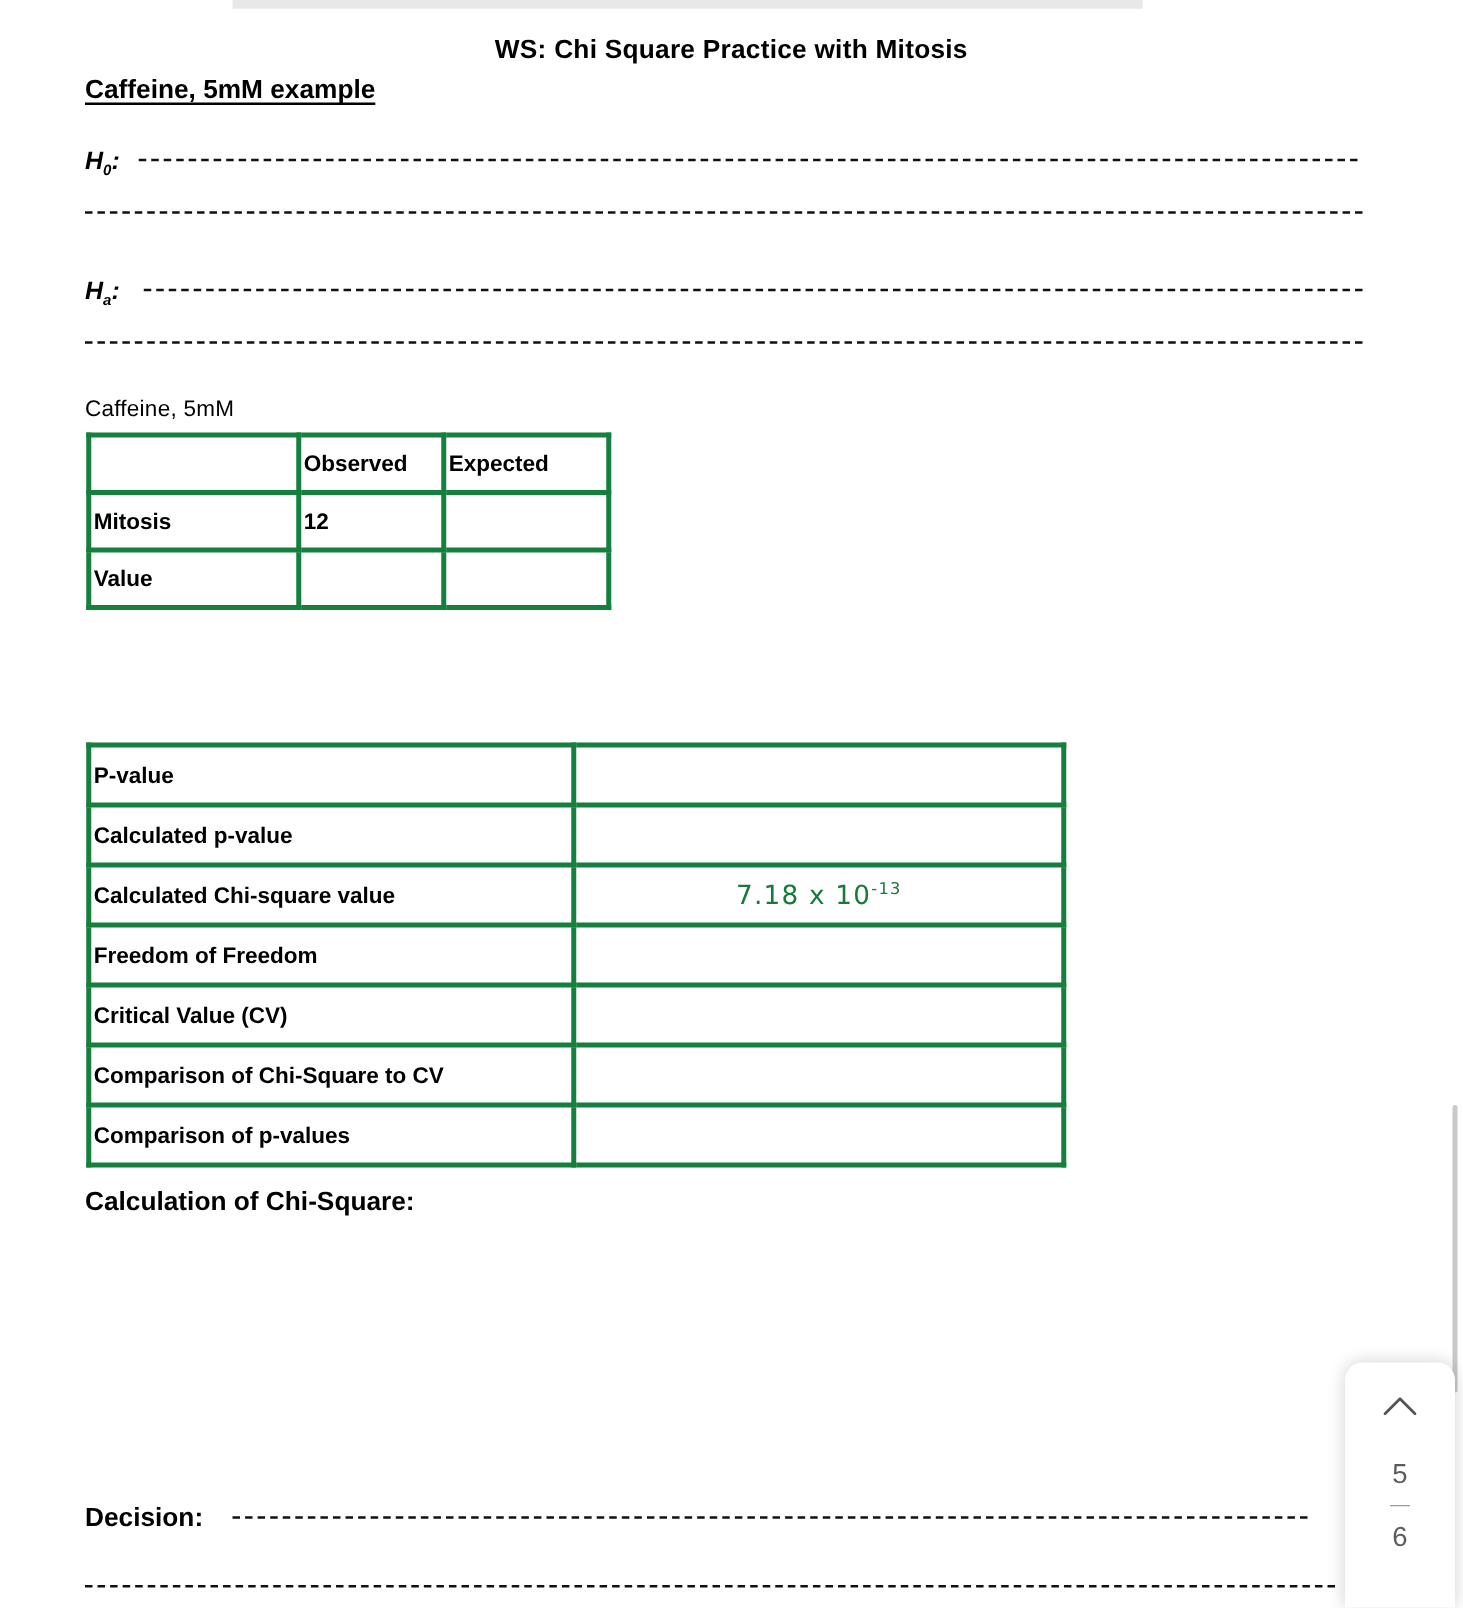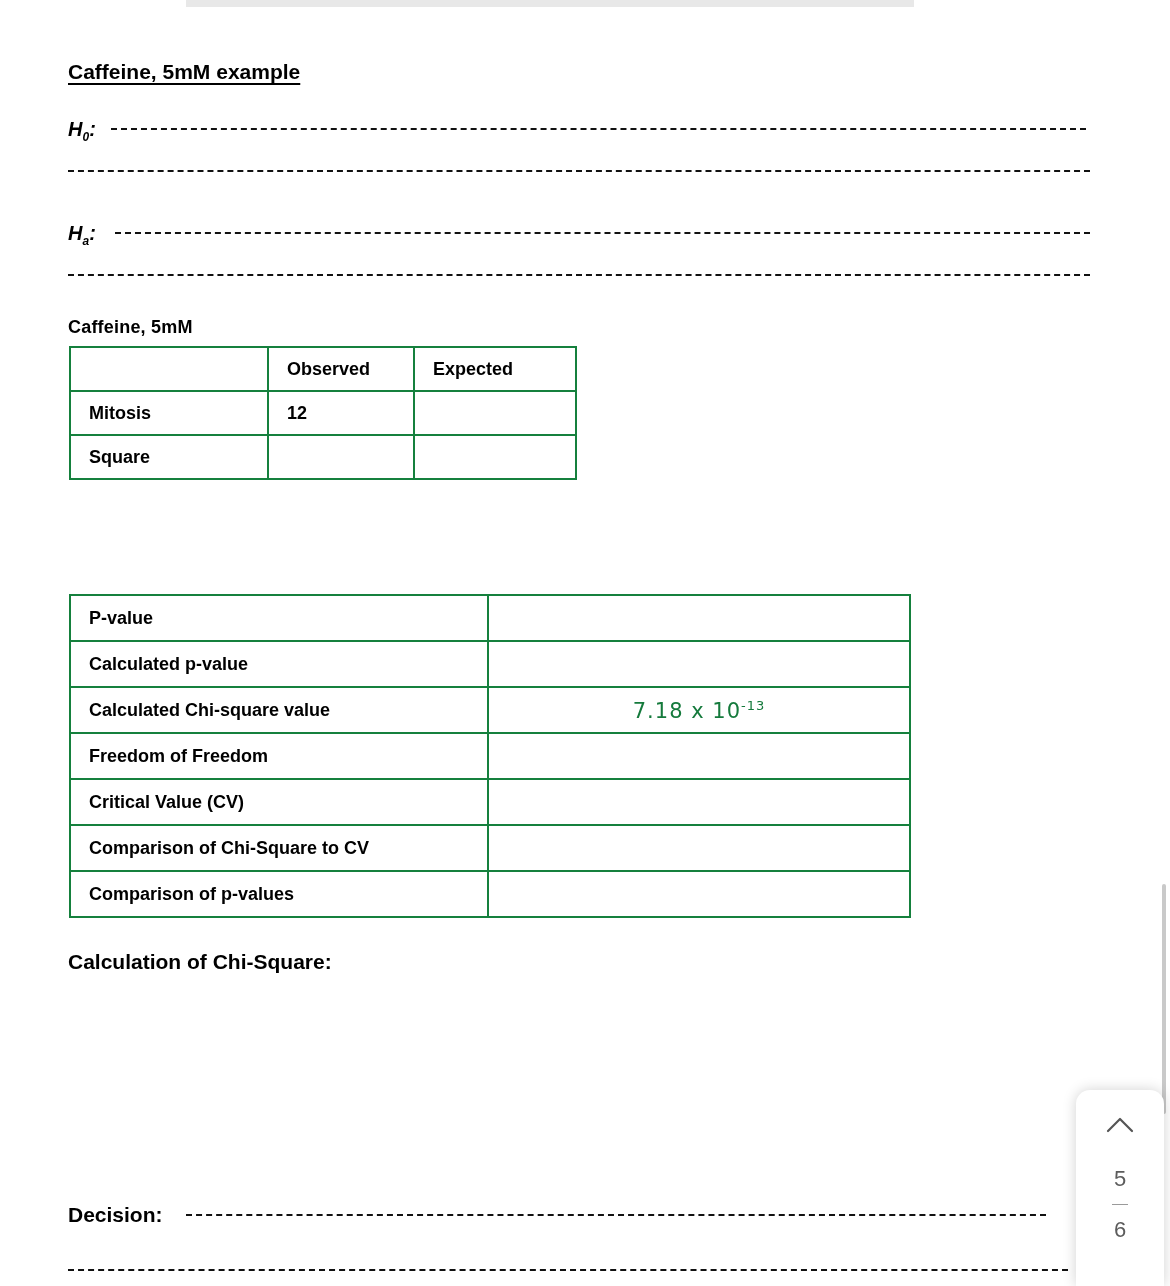--- a/index.html
+++ b/index.html
@@ -69,35 +69,35 @@
   .dashline {
     display: inline-block;
     vertical-align: 6px;
     border-top: 2.5px dashed #111;
     height: 0;
   }
 
   .caption {
     position: absolute;
     font-size: 18px;
-    font-weight: bold;
+    font-weight: normal;
     letter-spacing: 0.2px;
   }
 
   
   table {
     border-collapse: collapse;
     position: absolute;
   }
   table td, table th {
-    border: 2px solid #15803d;
+    border: 4px solid #15803d;
     font-size: 18px;
     font-weight: bold;
     text-align: left;
-    padding: 6px 18px;
+    padding: 6px 2px;
     background: #fff;
   }
 
   #obs-table {
     top: 346px;
     left: 69px;
   }
   #obs-table td {
     height: 30px;
   }
@@ -193,20 +193,21 @@
     border-radius: 2px;
   }
 </style>
 </head>
 <body>
 
 <div class="top-strip"></div>
 
 <div class="page">
 
+  <div class="doc-title">WS: Chi Square Practice with Mitosis</div>
 
   <div class="heading-underline">Caffeine, 5mM example</div>
 
   <div class="hyp-row" style="top:118px;">
     <span class="hyp-label">H<sub>0</sub>:</span>
     <span class="dashline" style="width:975px; margin-left:10px;"></span>
   </div>
   <div class="hyp-row" style="top:160px;">
     <span class="dashline" style="width:1022px;"></span>
   </div>
@@ -227,21 +228,21 @@
         <td class="c0"></td>
         <td class="c1">Observed</td>
         <td class="c2">Expected</td>
       </tr>
       <tr>
         <td class="c0">Mitosis</td>
         <td class="c1">12</td>
         <td class="c2"></td>
       </tr>
       <tr>
-        <td class="c0">Square</td>
+        <td class="c0">Value</td>
         <td class="c1"></td>
         <td class="c2"></td>
       </tr>
     </tbody>
   </table>
 
   <table id="res-table">
     <tbody>
       <tr>
         <td class="k">P-value</td>

